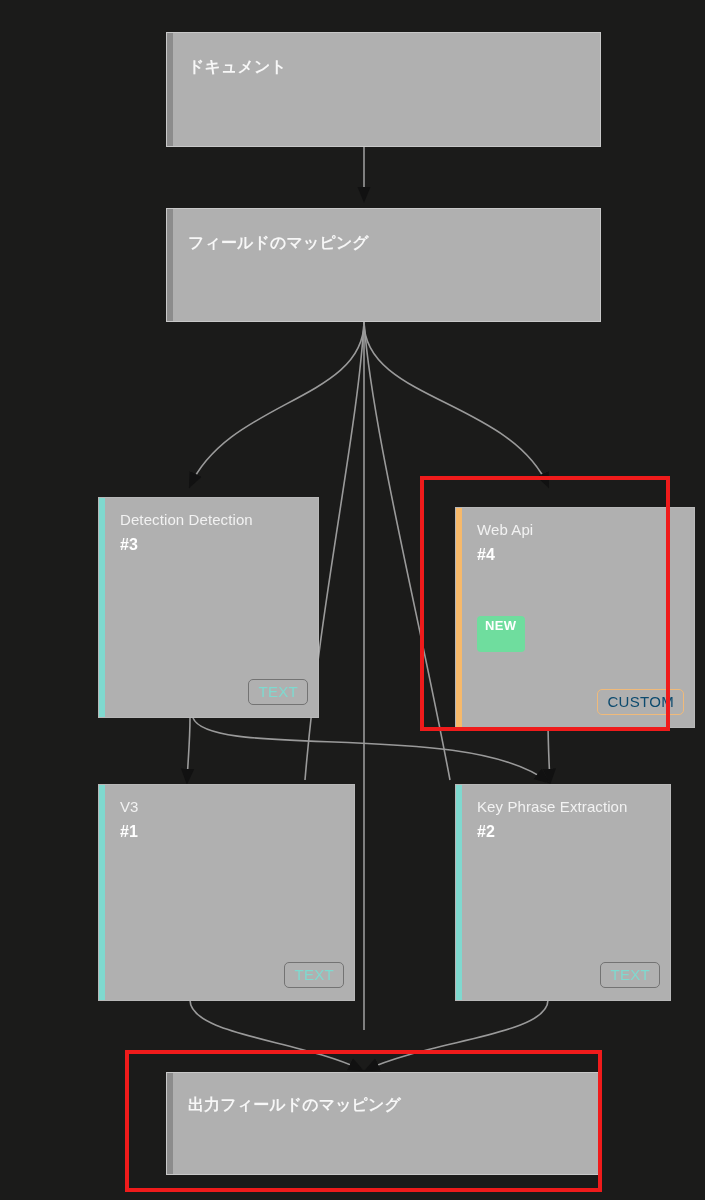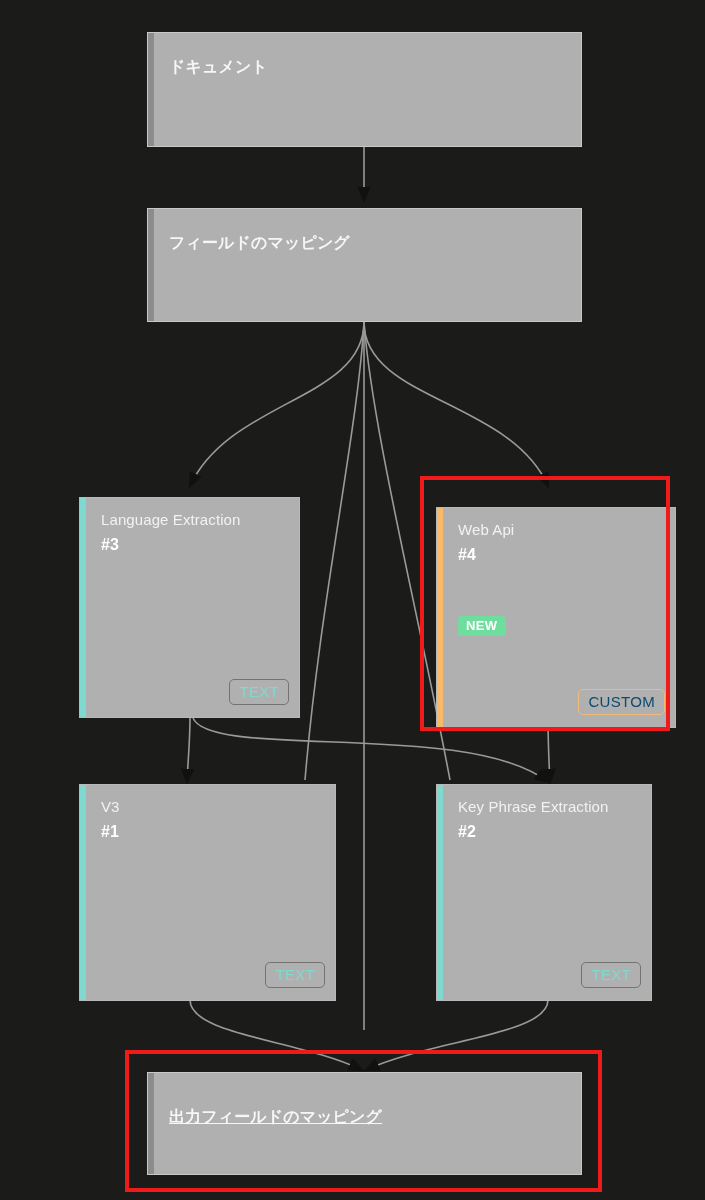--- a/index.html
+++ b/index.html
@@ -24,20 +24,21 @@
     pointer-events: none;
   }
 
   
   .node {
     position: absolute;
     background: #b0b0b0;
     border: 1px solid #c8c8c8;
     box-sizing: border-box;
     overflow: hidden;
+    margin-left: 19px;
   }
   .node .accent {
     position: absolute;
     left: 0;
     top: 0;
     bottom: 0;
     width: 7px;
   }
   .node .title {
     position: absolute;
@@ -73,21 +74,21 @@
 
   
   .badge-new {
     position: absolute;
     left: 21px;
     top: 108px;
     background: #6fdd9e;
     color: #ffffff;
     font-size: 13px;
     font-weight: bold;
-    padding: 3px 8px 4px 8px;
+    padding: 3px 8px 20px 8px;
     border-radius: 4px;
     letter-spacing: .4px;
     line-height: 1;
   }
   .badge-outline {
     position: absolute;
     right: 10px;
     bottom: 12px;
     border: 1px solid #737373;
     color: #7fd9cf;
@@ -150,21 +151,21 @@
     <div class="title">ドキュメント</div>
   </div>
 
   <div class="node io" style="left:147px; top:208px; width:435px; height:114px;">
     <div class="accent"></div>
     <div class="title">フィールドのマッピング</div>
   </div>
 
   <div class="node skill" style="left:79px; top:497px; width:221px; height:221px;">
     <div class="accent" style="background:#7fd9cf;"></div>
-    <div class="title">Language Extraction</div>
+    <div class="title">Detection Detection</div>
     <div class="subtitle">#3</div>
     <div class="badge-outline">TEXT</div>
   </div>
 
   <div class="node skill" style="left:436px; top:507px; width:240px; height:221px;">
     <div class="accent" style="background:#f7b96a;"></div>
     <div class="title">Web Api</div>
     <div class="subtitle">#4</div>
     <div class="badge-new">NEW</div>
     <div class="badge-outline custom">CUSTOM</div>
@@ -179,19 +180,19 @@
 
   <div class="node skill" style="left:436px; top:784px; width:216px; height:217px;">
     <div class="accent" style="background:#7fd9cf;"></div>
     <div class="title">Key Phrase Extraction</div>
     <div class="subtitle">#2</div>
     <div class="badge-outline">TEXT</div>
   </div>
 
   <div class="node io" style="left:147px; top:1072px; width:435px; height:103px;">
     <div class="accent"></div>
-    <div class="title" style="top:34px;text-decoration:underline;">出力フィールドのマッピング</div>
+    <div class="title" style="top:22px;">出力フィールドのマッピング</div>
   </div>
 
   <div class="highlight" style="left:420px; top:476px; width:250px; height:255px;"></div>
   <div class="highlight" style="left:125px; top:1050px; width:477px; height:142px;"></div>
 
 </div>
 
 </body></html>

